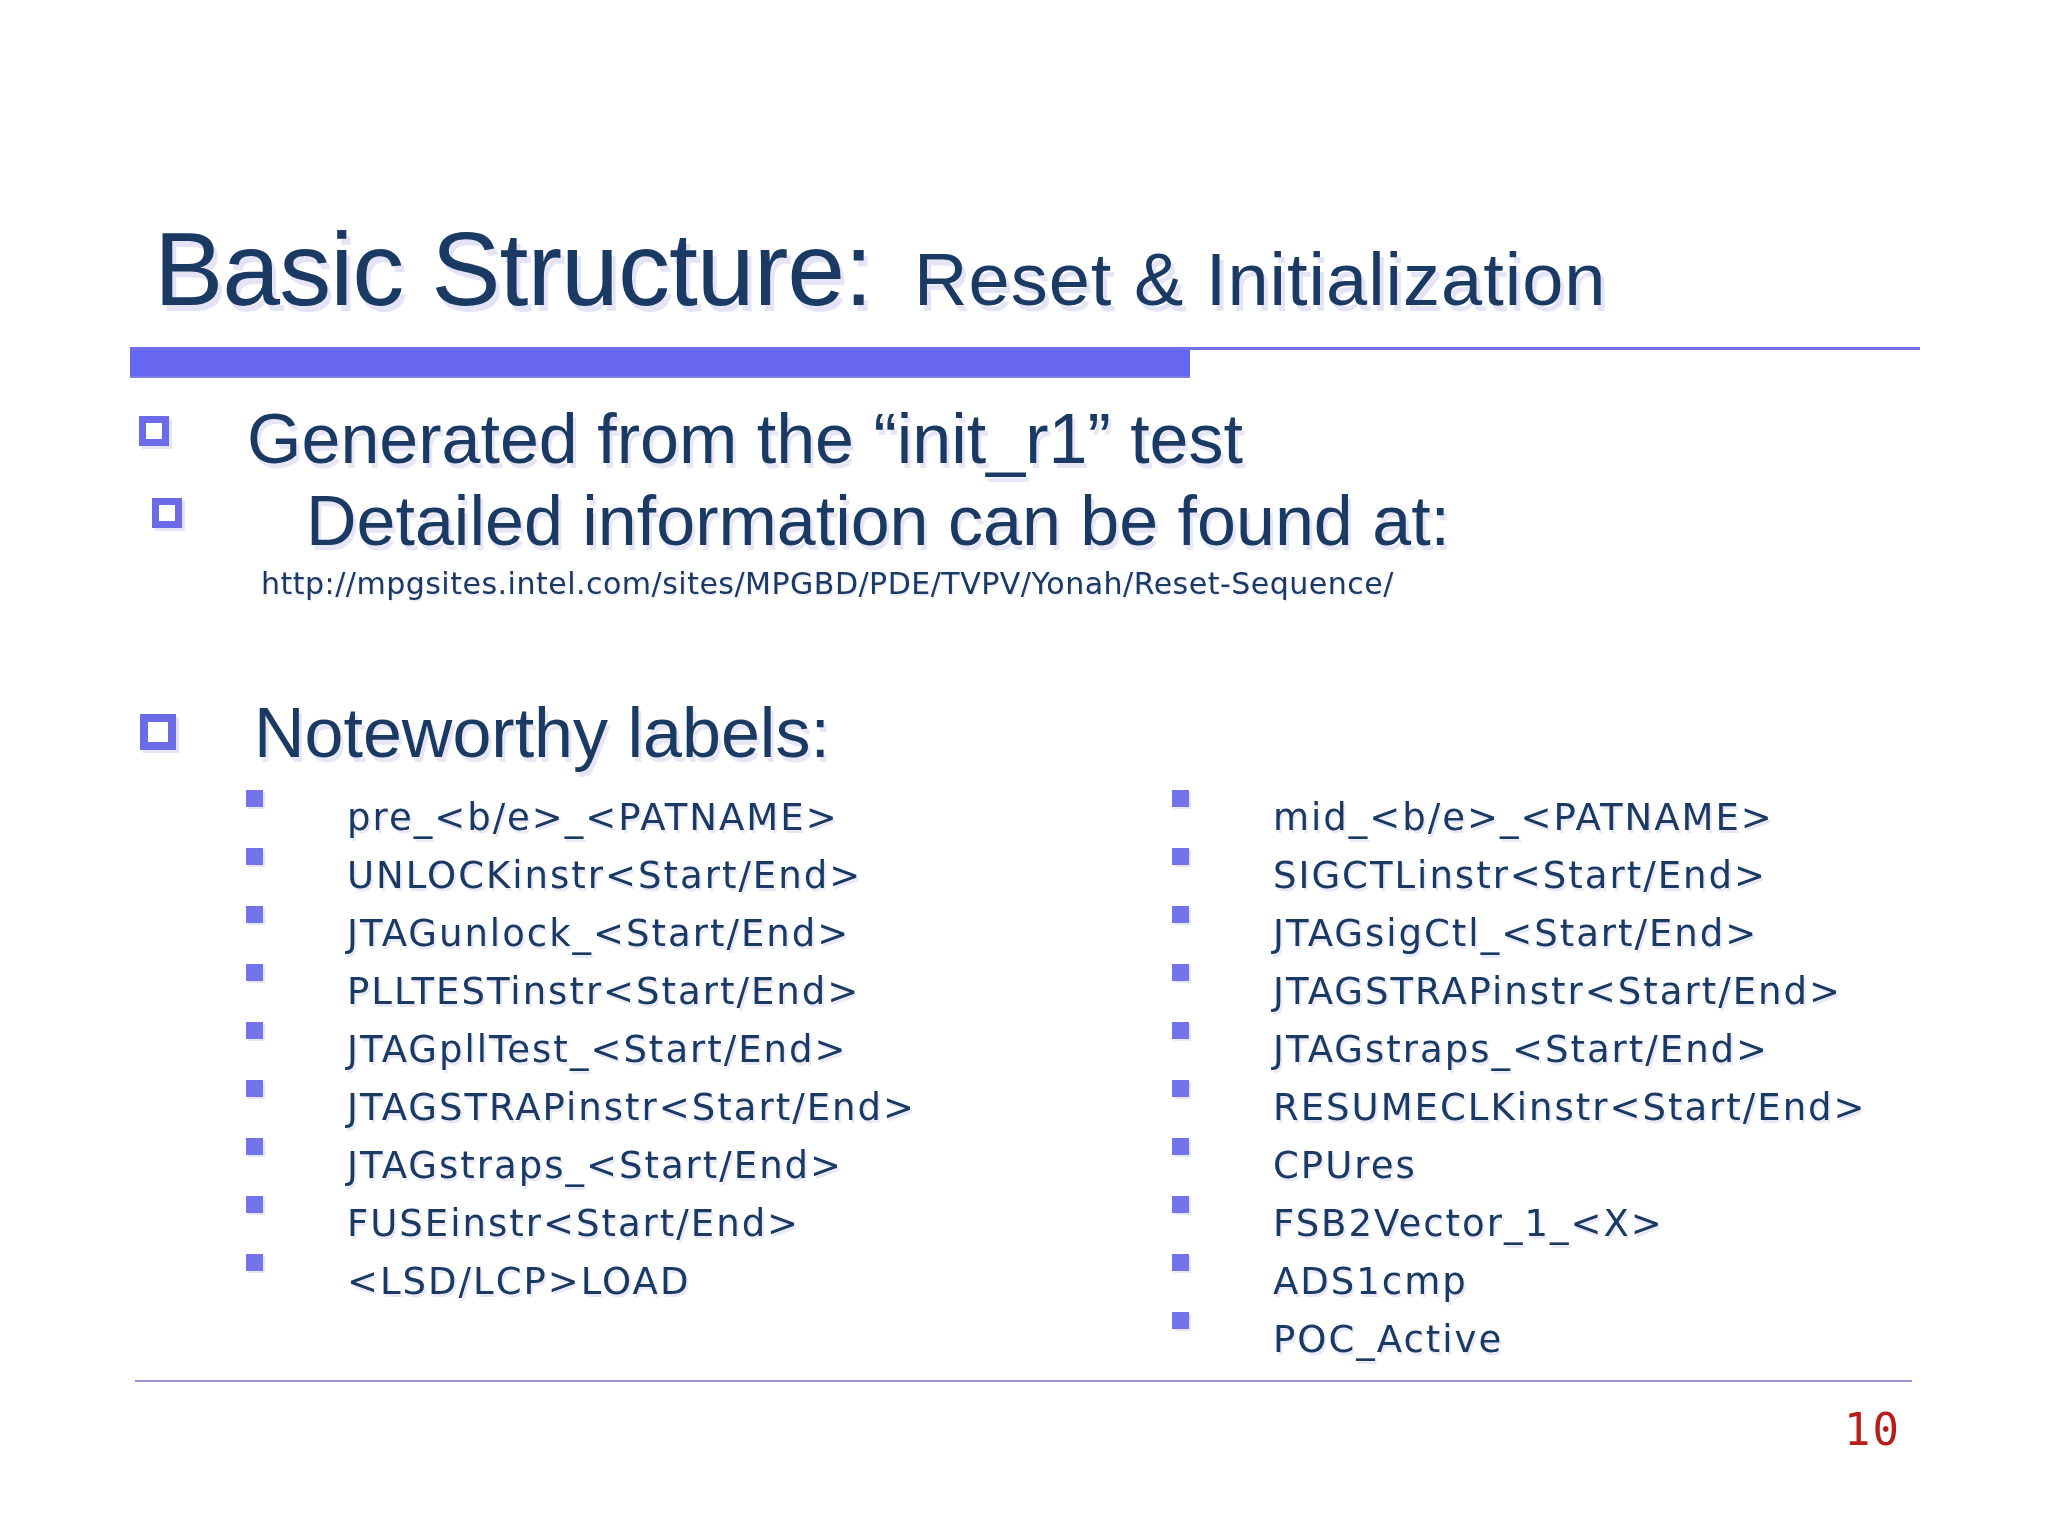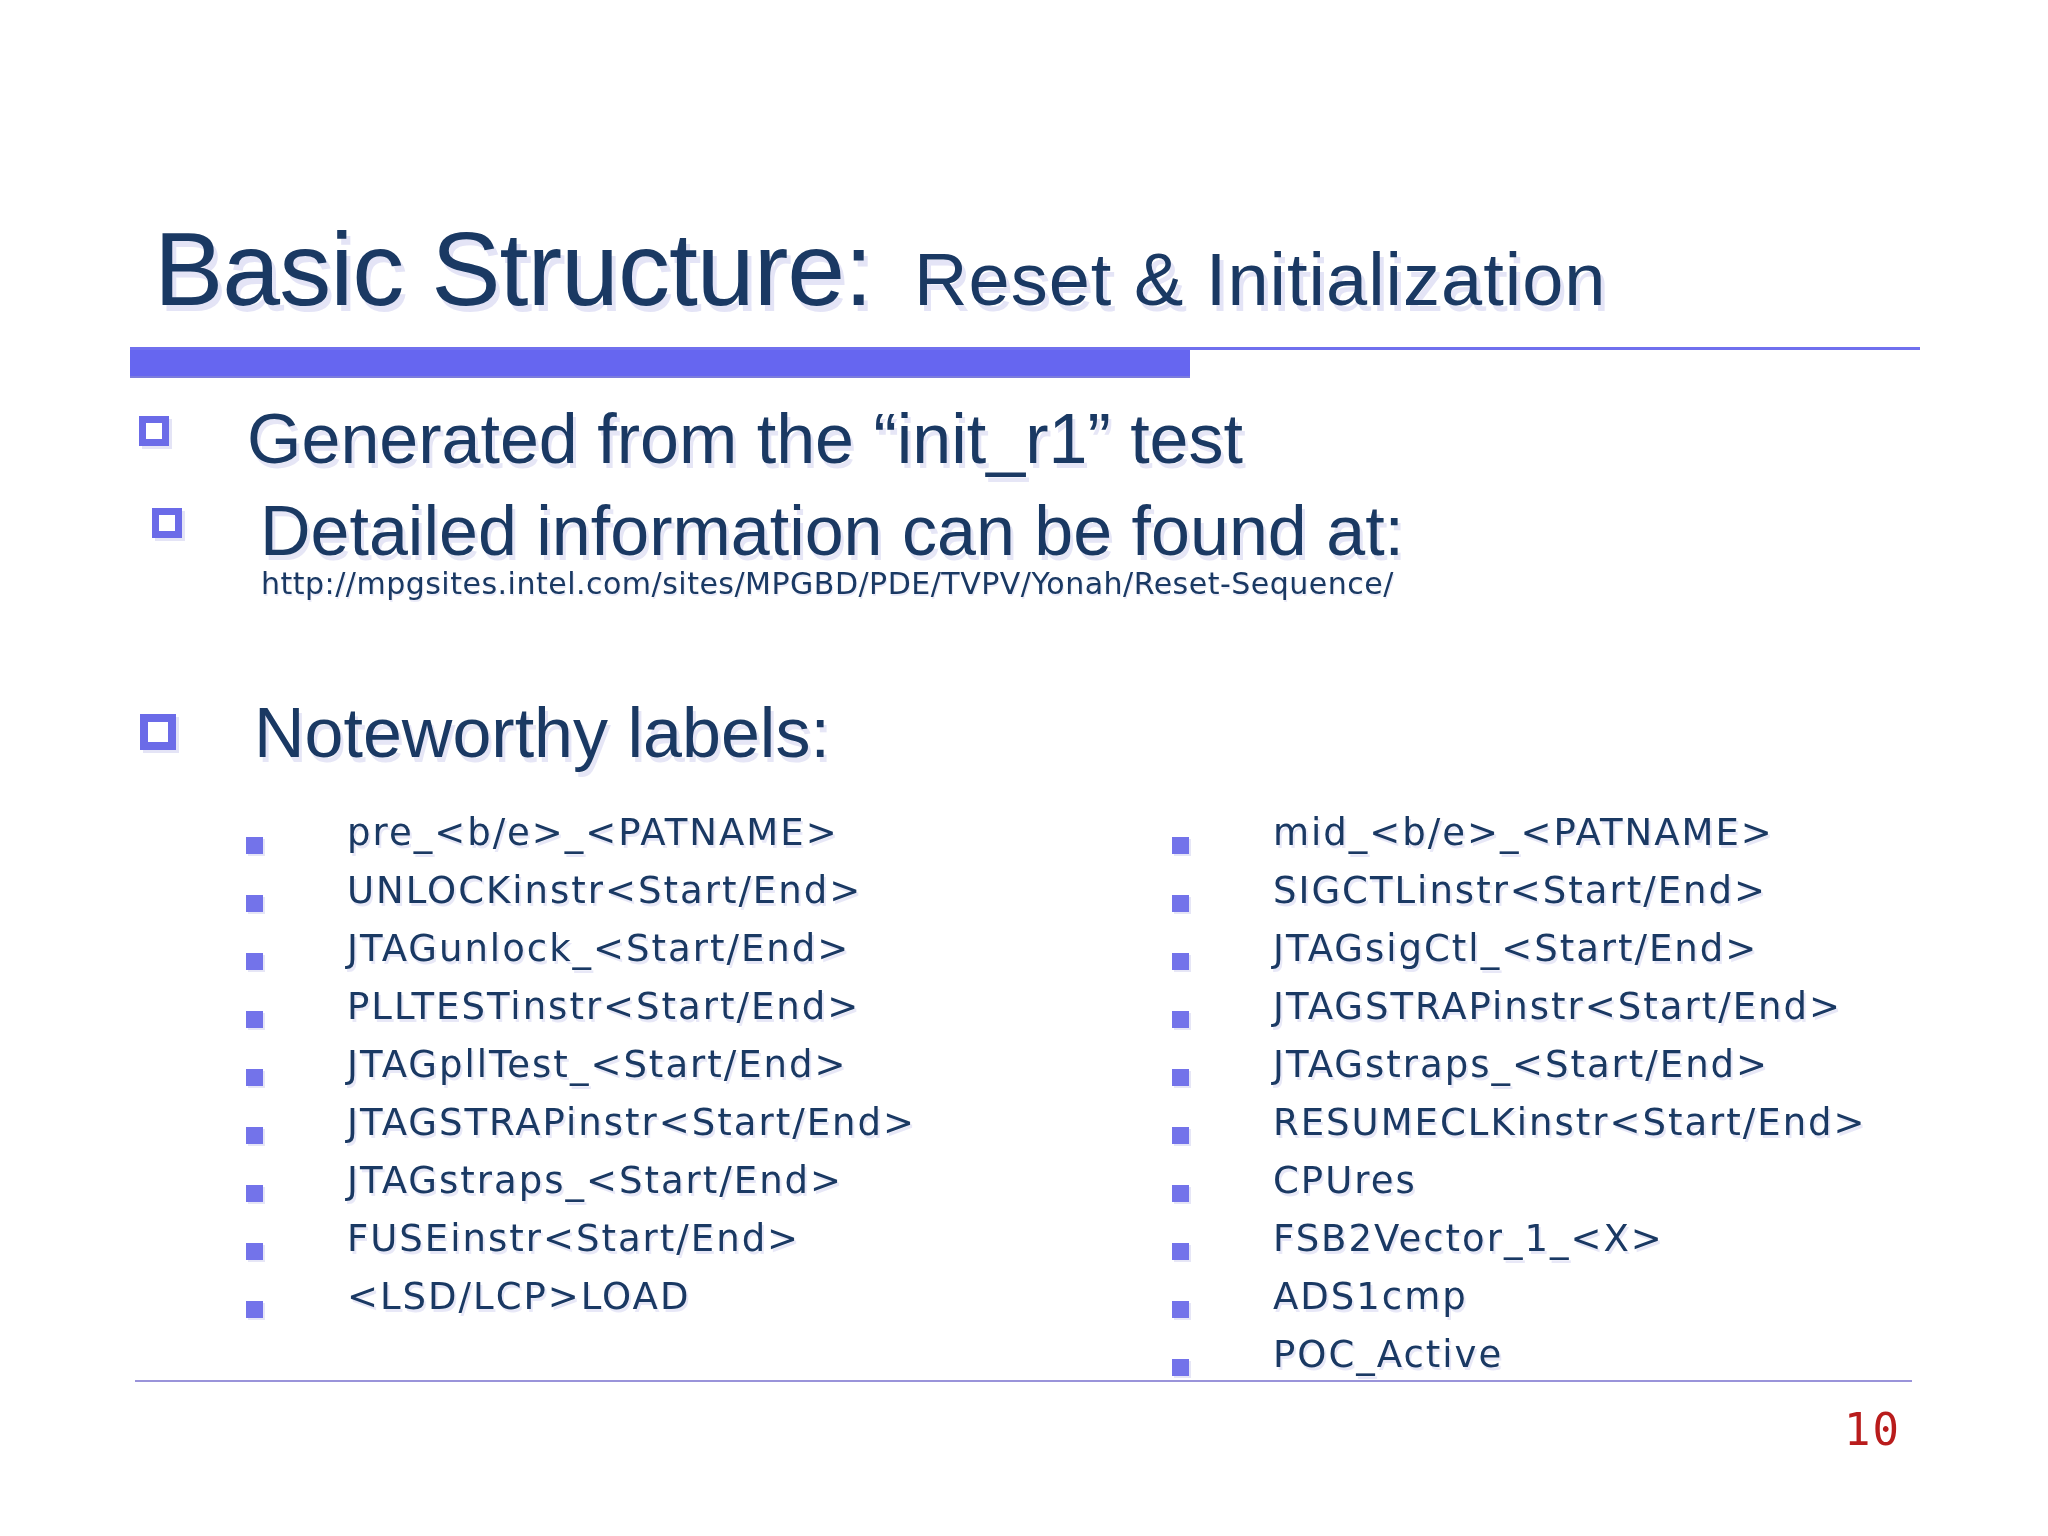--- a/index.html
+++ b/index.html
@@ -34,37 +34,37 @@
   }
   .sq-outline {
     flex:0 0 auto;
     width:16px; height:16px;
     border:7px solid #6b6be8;
     background:#ffffff;
     box-shadow:3px 3px 0 rgba(205,205,238,0.55);
     margin-top:14px; margin-right:78px;
   }
   .row-b1 { left:139px; top:402px; }
-  .row-b2 { left:152px; top:494px; }
+  .row-b2 { left:152px; top:484px;gap:46px; }
   .row-b3 { left:140px; top:696px; }
   .row-b3 .sq-outline { width:20px; height:20px; border-width:8px; margin-right:78px; margin-top:18px; }
 
   .url-line {
     left:261px; top:566px;
     font-family:"DejaVu Sans", sans-serif;
     font-size:30px; letter-spacing:0.5px; white-space:nowrap;
     text-shadow:1px 2px 0 rgba(205,205,238,0.4);
   }
 
   
   .label-col { top:796px; }
   .label-col-left  { left:246px; }
   .label-col-right { left:1172px; }
   .label-item {
-    height:58px; display:flex; align-items:flex-end; white-space:nowrap;
+    height:58px; display:flex; align-items:flex-start; white-space:nowrap;
     font-family:"DejaVu Sans", sans-serif;
     font-size:37px; letter-spacing:2px;
     text-shadow:2px 3px 0 rgba(205,205,238,0.45);
   }
   .sq-fill {
     flex:0 0 auto;
     width:17px; height:17px;
     background:#7373ea;
     box-shadow:2px 2px 0 rgba(205,205,238,0.5);
     margin-right:84px; margin-top:-6px;

